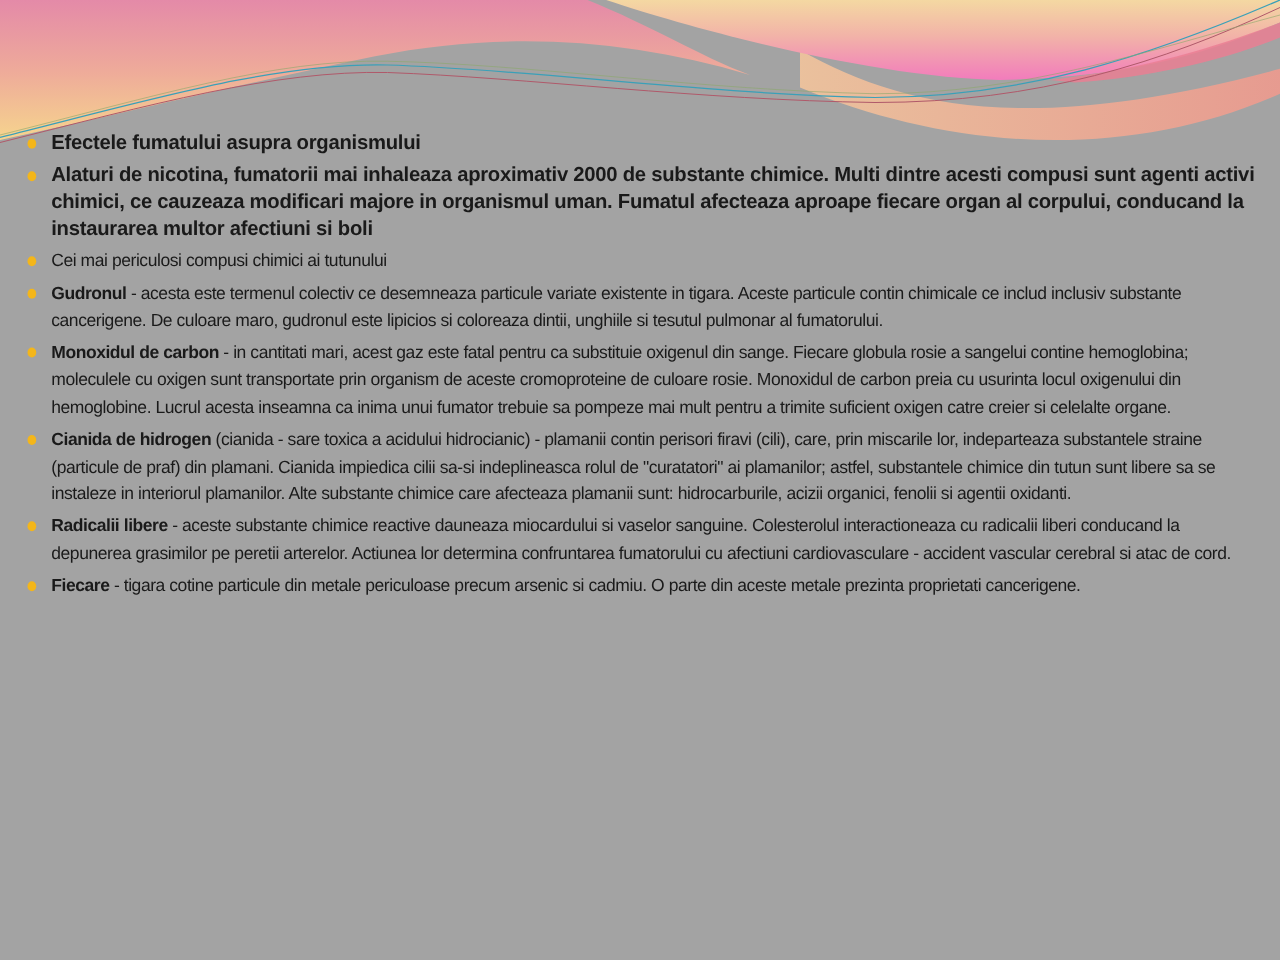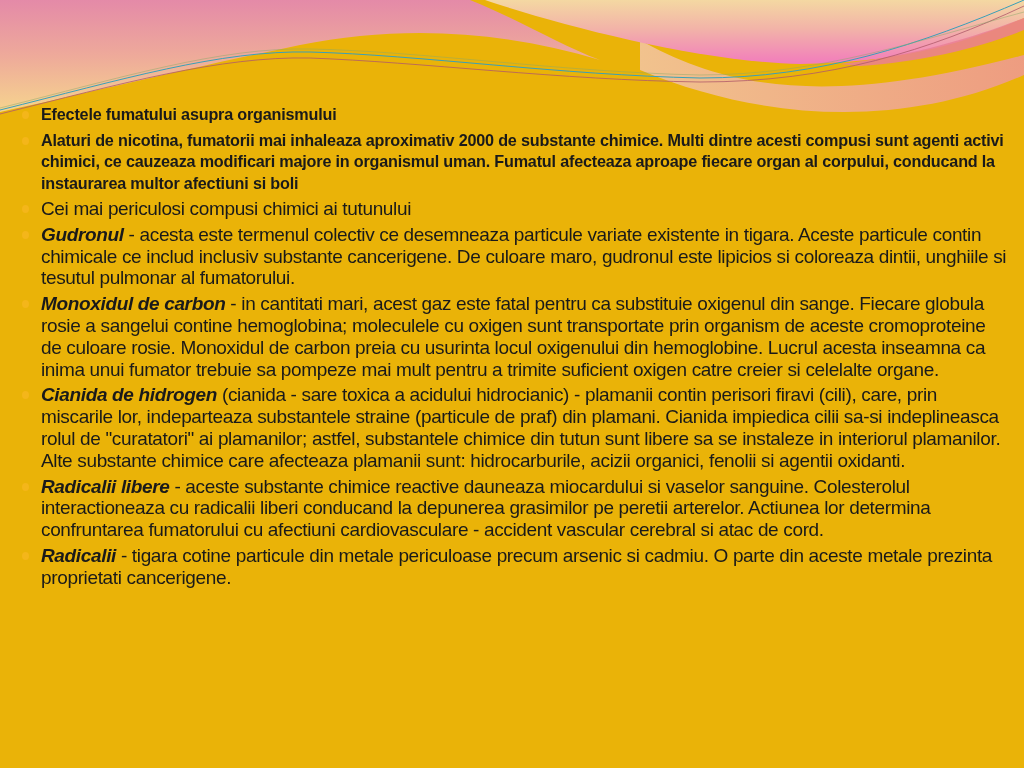--- a/index.html
+++ b/index.html
@@ -7,21 +7,21 @@
       padding: 0;
       width: 1024px;
       height: 768px;
       overflow: hidden;
       background: #ffffff;
     }
     .slide {
       position: relative;
       width: 1024px;
       height: 768px;
-      background: #eab308;
+      background: #a3a3a3;
       overflow: hidden;
     }
     .header-waves {
       position: absolute;
       left: 0;
       top: 0;
       width: 1024px;
       height: 120px;
     }
     .content {
@@ -34,42 +34,41 @@
     }
     ul.bullets {
       list-style: none;
       margin: 0;
       padding: 0;
     }
     ul.bullets li {
       position: relative;
       padding-left: 19px;
       margin-bottom: 4px;
-      font-size: 19px;
+      font-size: 14px;
       line-height: 21.8px;
       letter-spacing: -0.35px;
     }
     ul.bullets li.bold-item {
       font-weight: bold;
       font-size: 16.2px;
       line-height: 21.5px;
       letter-spacing: -0.2px;
     }
     ul.bullets li .bullet {
       position: absolute;
       left: 0;
       top: 7px;
       width: 7px;
       height: 8px;
       border-radius: 50%;
       background: #f4b61a;
     }
     ul.bullets li .term {
       font-weight: bold;
-      font-style: italic;
     }
   </style>
 </head>
 <body>
 
 <div class="slide">
 
   <svg class="header-waves" viewBox="0 0 1024 120" preserveAspectRatio="none">
     <defs>
       <linearGradient id="gLeft" x1="0" y1="0" x2="0" y2="1">
@@ -134,19 +133,19 @@
         <span class="term">Cianida de hidrogen</span><span> (cianida - sare toxica a acidului hidrocianic) - plamanii contin perisori firavi (cili), care, prin miscarile lor, indeparteaza substantele straine (particule de praf) din plamani. Cianida impiedica cilii sa-si indeplineasca rolul de "curatatori" ai plamanilor; astfel, substantele chimice din tutun sunt libere sa se instaleze in interiorul plamanilor. Alte substante chimice care afecteaza plamanii sunt: hidrocarburile, acizii organici, fenolii si agentii oxidanti.</span>
       </li>
 
       <li>
         <span class="bullet"></span>
         <span class="term">Radicalii libere</span><span> - aceste substante chimice reactive dauneaza miocardului si vaselor sanguine. Colesterolul interactioneaza cu radicalii liberi conducand la depunerea grasimilor pe peretii arterelor. Actiunea lor determina confruntarea fumatorului cu afectiuni cardiovasculare - accident vascular cerebral si atac de cord.</span>
       </li>
 
       <li>
         <span class="bullet"></span>
-        <span class="term">Radicalii</span><span> - tigara cotine particule din metale periculoase precum arsenic si cadmiu. O parte din aceste metale prezinta proprietati cancerigene.</span>
+        <span class="term">Fiecare</span><span> - tigara cotine particule din metale periculoase precum arsenic si cadmiu. O parte din aceste metale prezinta proprietati cancerigene.</span>
       </li>
 
 
     </ul>
   </div>
 </div>
 
 </body></html>

